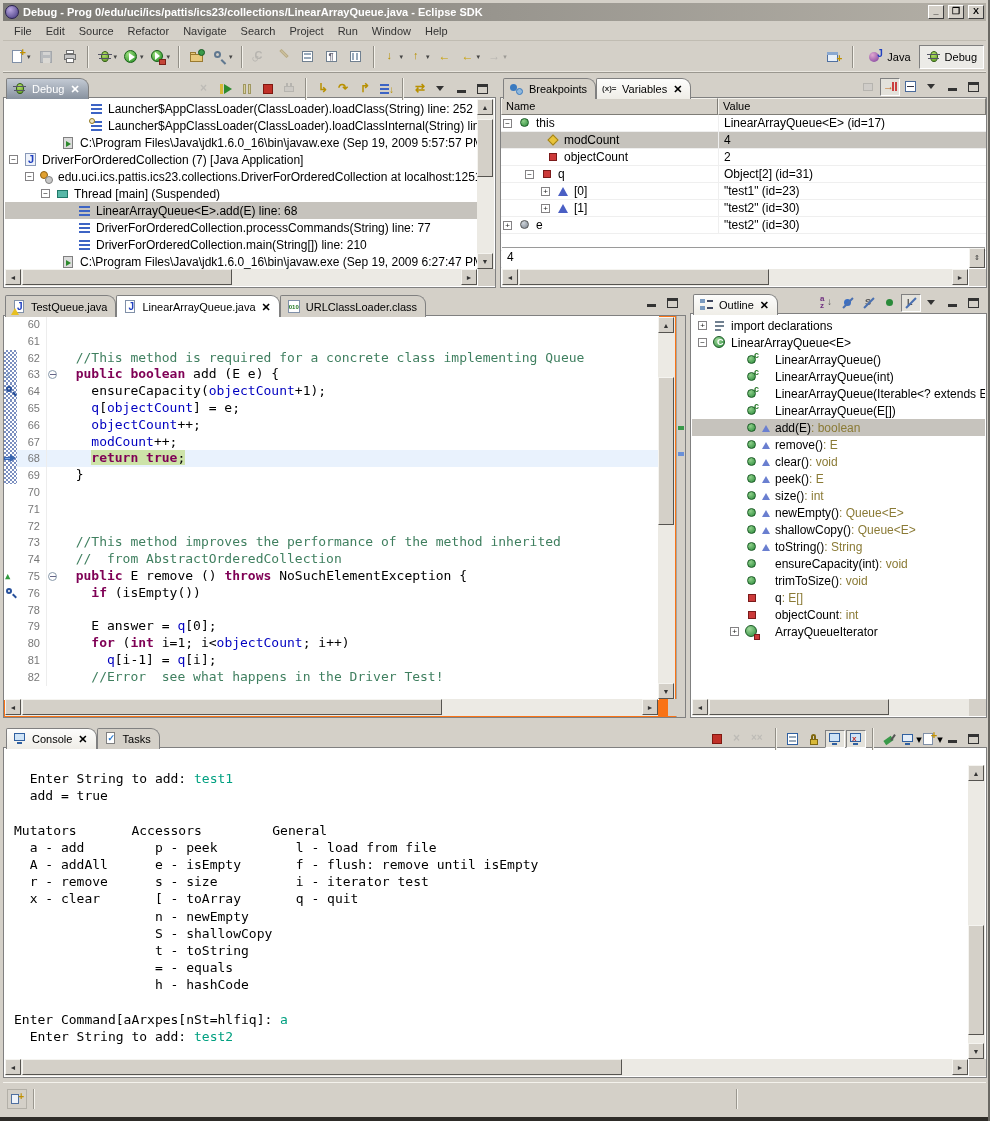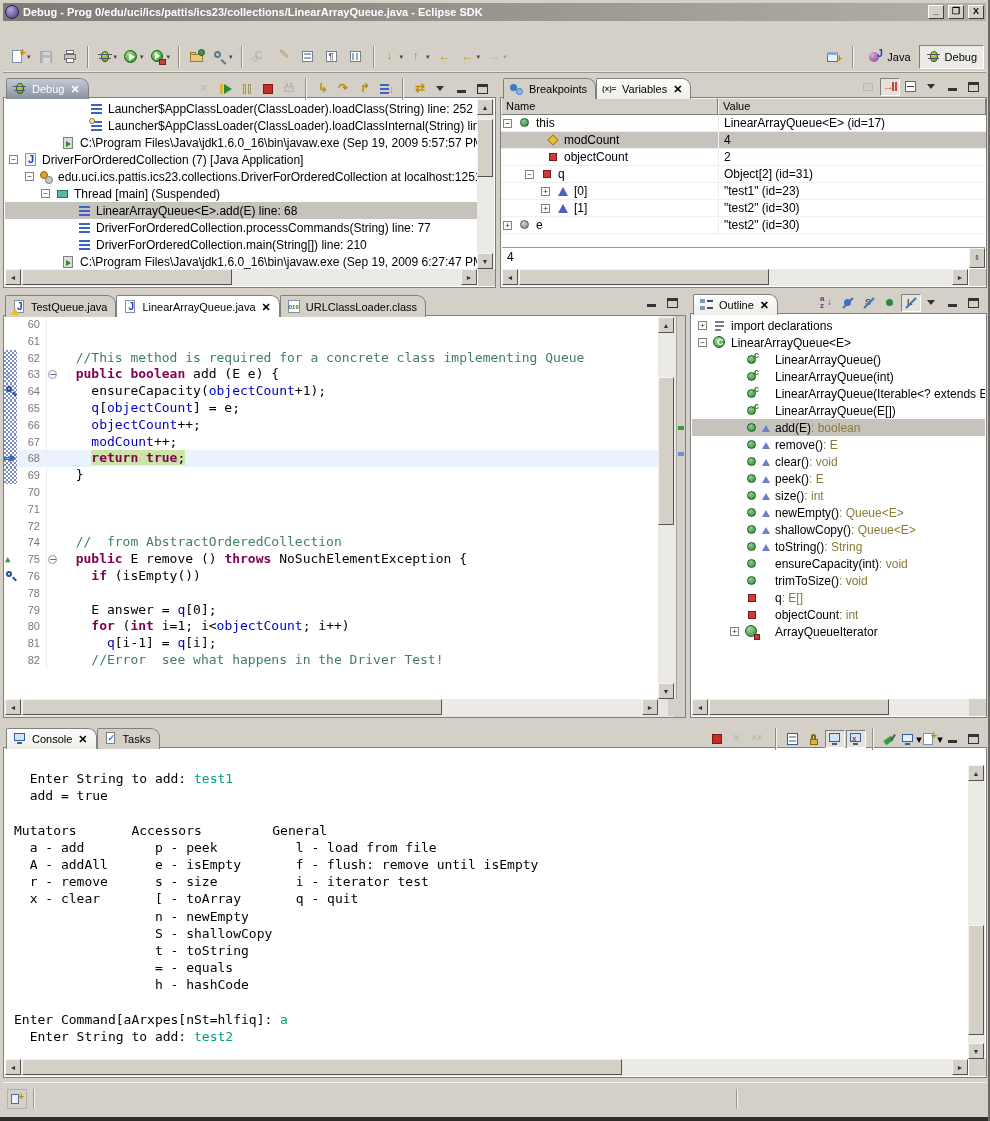--- a/index.html
+++ b/index.html
@@ -60,21 +60,21 @@
   .vrow{position:relative;height:17px;border-bottom:1px solid #efefef;font-size:12px}
   .vrow.sel{background:#c6c3bd}
   .vcell-n{position:absolute;left:0;top:0;width:216px;height:100%;display:flex;align-items:center;overflow:hidden}
   .vcell-v{position:absolute;left:217px;top:0;right:0;height:100%;display:flex;align-items:center;padding-left:5px;border-left:1px solid #efefef}
   .vdetail{position:absolute;left:1px;right:1px;bottom:18px;height:22px;border-top:1px solid #9a9a9a;background:#fff;font-size:12px;padding:2px 0 0 5px}
 
   
   .etabs{position:absolute;left:0;top:0;right:0;height:24px;display:flex;align-items:flex-end;padding-left:2px;z-index:2}
   .etab{height:22px;display:flex;align-items:center;gap:4px;padding:0 8px 0 5px;font-size:11px;border:1px solid #808080;border-bottom:none;border-radius:2px 9px 0 0;background:#d4d0c8;margin-bottom:-1px}
   .etab.on{background:#fff}
-  .ebody{position:absolute;left:0;top:23px;right:0;bottom:0;background:#e5e5e5;border:1px solid #808080;overflow:hidden}
+  .ebody{position:absolute;left:0;top:23px;right:0;bottom:0;background:#f97316;border:1px solid #808080;overflow:hidden}
   .coderows{position:absolute;left:0;top:0;right:26px;bottom:17px;overflow:hidden;background:#fff}
   .crow{display:flex;height:16.8px;align-items:stretch;white-space:pre;font-family:"DejaVu Sans Mono","Liberation Mono",monospace;font-size:13px}
   .crow.cur{background:#e9f2fd}
   .ann{width:13px;flex:none;position:relative}
   .ann.chk{background-image:
       linear-gradient(45deg,#7b8fc0 25%,transparent 25%,transparent 75%,#7b8fc0 75%),
       linear-gradient(45deg,#7b8fc0 25%,transparent 25%,transparent 75%,#7b8fc0 75%);
     background-size:4px 4px;background-position:0 0,2px 2px;background-color:#fff}
   .lnum{width:30px;flex:none;text-align:right;padding-right:6px;color:#787878;font-family:"Liberation Sans",sans-serif;font-size:11px;line-height:16.8px;border-right:1px solid #ededed}
   .fold{width:13px;flex:none;position:relative}
@@ -112,20 +112,32 @@
 <div id="win">
 
   <div class="titlebar">
     <span class="ecl-logo"></span>
     <span class="tb-title">Debug - Prog 0/edu/uci/ics/pattis/ics23/collections/LinearArrayQueue.java - Eclipse SDK</span>
     <span class="tb-btn">_</span>
     <span class="tb-btn">❐</span>
     <span class="tb-btn">X</span>
   </div>
 
+  <div class="menubar">
+      <span class="menu-item">File</span>
+      <span class="menu-item">Edit</span>
+      <span class="menu-item">Source</span>
+      <span class="menu-item">Refactor</span>
+      <span class="menu-item">Navigate</span>
+      <span class="menu-item">Search</span>
+      <span class="menu-item">Project</span>
+      <span class="menu-item">Run</span>
+      <span class="menu-item">Window</span>
+      <span class="menu-item">Help</span>
+    </div>
 
   <div class="toolbar">
     <span id="tb-groups" style="display:flex;align-items:center">
         <span class="tbtn">
           <span class="gi">
             <i style="left:2px;top:1px;width:10px;height:13px;background:#fff;border:1px solid #8090a8"></i>
             <i style="right:0;top:-2px;color:#c09000;font-weight:bold;font-size:11px">+</i>
           </span>
           <span class="dd">▾</span>
         </span>
@@ -668,20 +680,21 @@
           <div class="crow"><span class="ann chk"><i style="left:1px;top:3px;color:#5a7fae;font-size:9px;font-style:normal;position:absolute">△</i></span><span class="lnum">63</span><span class="fold"><i style="left:1px;top:4px;width:9px;height:9px;border:1px solid #89a;border-radius:50%;background:#fff;position:absolute;font-style:normal"></i><i style="left:3px;top:8px;width:6px;height:1px;background:#668;position:absolute;font-style:normal"></i></span><span class="codetxt"><span>  </span><span class="c-k">public boolean</span><span> add (E e) {</span></span></div>
           <div class="crow"><span class="ann chk"><i style="left:2px;top:3px;width:6px;height:6px;border:2px solid #27509b;border-radius:50%;position:absolute;font-style:normal"></i><i style="left:8px;top:10px;width:5px;height:2px;background:#27509b;transform:rotate(45deg);position:absolute;font-style:normal"></i></span><span class="lnum">64</span><span class="fold"></span><span class="codetxt"><span>    ensureCapacity(</span><span class="c-f">objectCount</span><span>+1);</span></span></div>
           <div class="crow"><span class="ann chk"></span><span class="lnum">65</span><span class="fold"></span><span class="codetxt"><span>    </span><span class="c-f">q</span><span>[</span><span class="c-f">objectCount</span><span>] = e;</span></span></div>
           <div class="crow"><span class="ann chk"></span><span class="lnum">66</span><span class="fold"></span><span class="codetxt"><span>    </span><span class="c-f">objectCount</span><span>++;</span></span></div>
           <div class="crow"><span class="ann chk"></span><span class="lnum">67</span><span class="fold"></span><span class="codetxt"><span>    </span><span class="c-f">modCount</span><span>++;</span></span></div>
           <div class="crow cur"><span class="ann chk"><i style="left:0;top:7px;width:6px;height:3px;background:#7aa7e8;border:1px solid #3a66b0;border-right:none;position:absolute;font-style:normal"></i><i style="left:6px;top:4px;width:0;height:0;border-left:6px solid #3a66b0;border-top:4px solid transparent;border-bottom:4px solid transparent;position:absolute;font-style:normal"></i></span><span class="lnum">68</span><span class="fold"></span><span class="codetxt"><span>    </span><span class="c-k iphl">return true</span><span class="iphl">;</span></span></div>
           <div class="crow"><span class="ann chk"></span><span class="lnum">69</span><span class="fold"></span><span class="codetxt"><span>  }</span></span></div>
           <div class="crow"><span class="ann"></span><span class="lnum">70</span><span class="fold"></span><span class="codetxt"></span></div>
           <div class="crow"><span class="ann"></span><span class="lnum">71</span><span class="fold"></span><span class="codetxt"></span></div>
           <div class="crow"><span class="ann"></span><span class="lnum">72</span><span class="fold"></span><span class="codetxt"></span></div>
+          <div class="crow"><span class="ann"></span><span class="lnum">73</span><span class="fold"></span><span class="codetxt"><span>  </span><span class="c-c">//This method improves the performance of the method inherited</span></span></div>
           <div class="crow"><span class="ann"></span><span class="lnum">74</span><span class="fold"></span><span class="codetxt"><span>  </span><span class="c-c">//  from AbstractOrderedCollection</span></span></div>
           <div class="crow"><span class="ann"><i style="left:1px;top:3px;color:#2f9a3f;font-size:9px;font-style:normal;position:absolute">▲</i></span><span class="lnum">75</span><span class="fold"><i style="left:1px;top:4px;width:9px;height:9px;border:1px solid #89a;border-radius:50%;background:#fff;position:absolute;font-style:normal"></i><i style="left:3px;top:8px;width:6px;height:1px;background:#668;position:absolute;font-style:normal"></i></span><span class="codetxt"><span>  </span><span class="c-k">public</span><span> E remove () </span><span class="c-k">throws</span><span> NoSuchElementException {</span></span></div>
           <div class="crow"><span class="ann"><i style="left:2px;top:3px;width:6px;height:6px;border:2px solid #27509b;border-radius:50%;position:absolute;font-style:normal"></i><i style="left:8px;top:10px;width:5px;height:2px;background:#27509b;transform:rotate(45deg);position:absolute;font-style:normal"></i></span><span class="lnum">76</span><span class="fold"></span><span class="codetxt"><span>    </span><span class="c-k">if</span><span> (isEmpty())</span></span></div>
           <div class="crow"><span class="ann"></span><span class="lnum">78</span><span class="fold"></span><span class="codetxt"></span></div>
           <div class="crow"><span class="ann"></span><span class="lnum">79</span><span class="fold"></span><span class="codetxt"><span>    E answer = </span><span class="c-f">q</span><span>[0];</span></span></div>
           <div class="crow"><span class="ann"></span><span class="lnum">80</span><span class="fold"></span><span class="codetxt"><span>    </span><span class="c-k">for</span><span> (</span><span class="c-k">int</span><span> i=1; i&lt;</span><span class="c-f">objectCount</span><span>; i++)</span></span></div>
           <div class="crow"><span class="ann"></span><span class="lnum">81</span><span class="fold"></span><span class="codetxt"><span>      </span><span class="c-f">q</span><span>[i-1] = </span><span class="c-f">q</span><span>[i];</span></span></div>
           <div class="crow"><span class="ann"></span><span class="lnum">82</span><span class="fold"></span><span class="codetxt"><span>    </span><span class="c-c">//Error  see what happens in the Driver Test!</span></span></div>
         </div>
       <div class="ovruler" id="ov-ruler">

